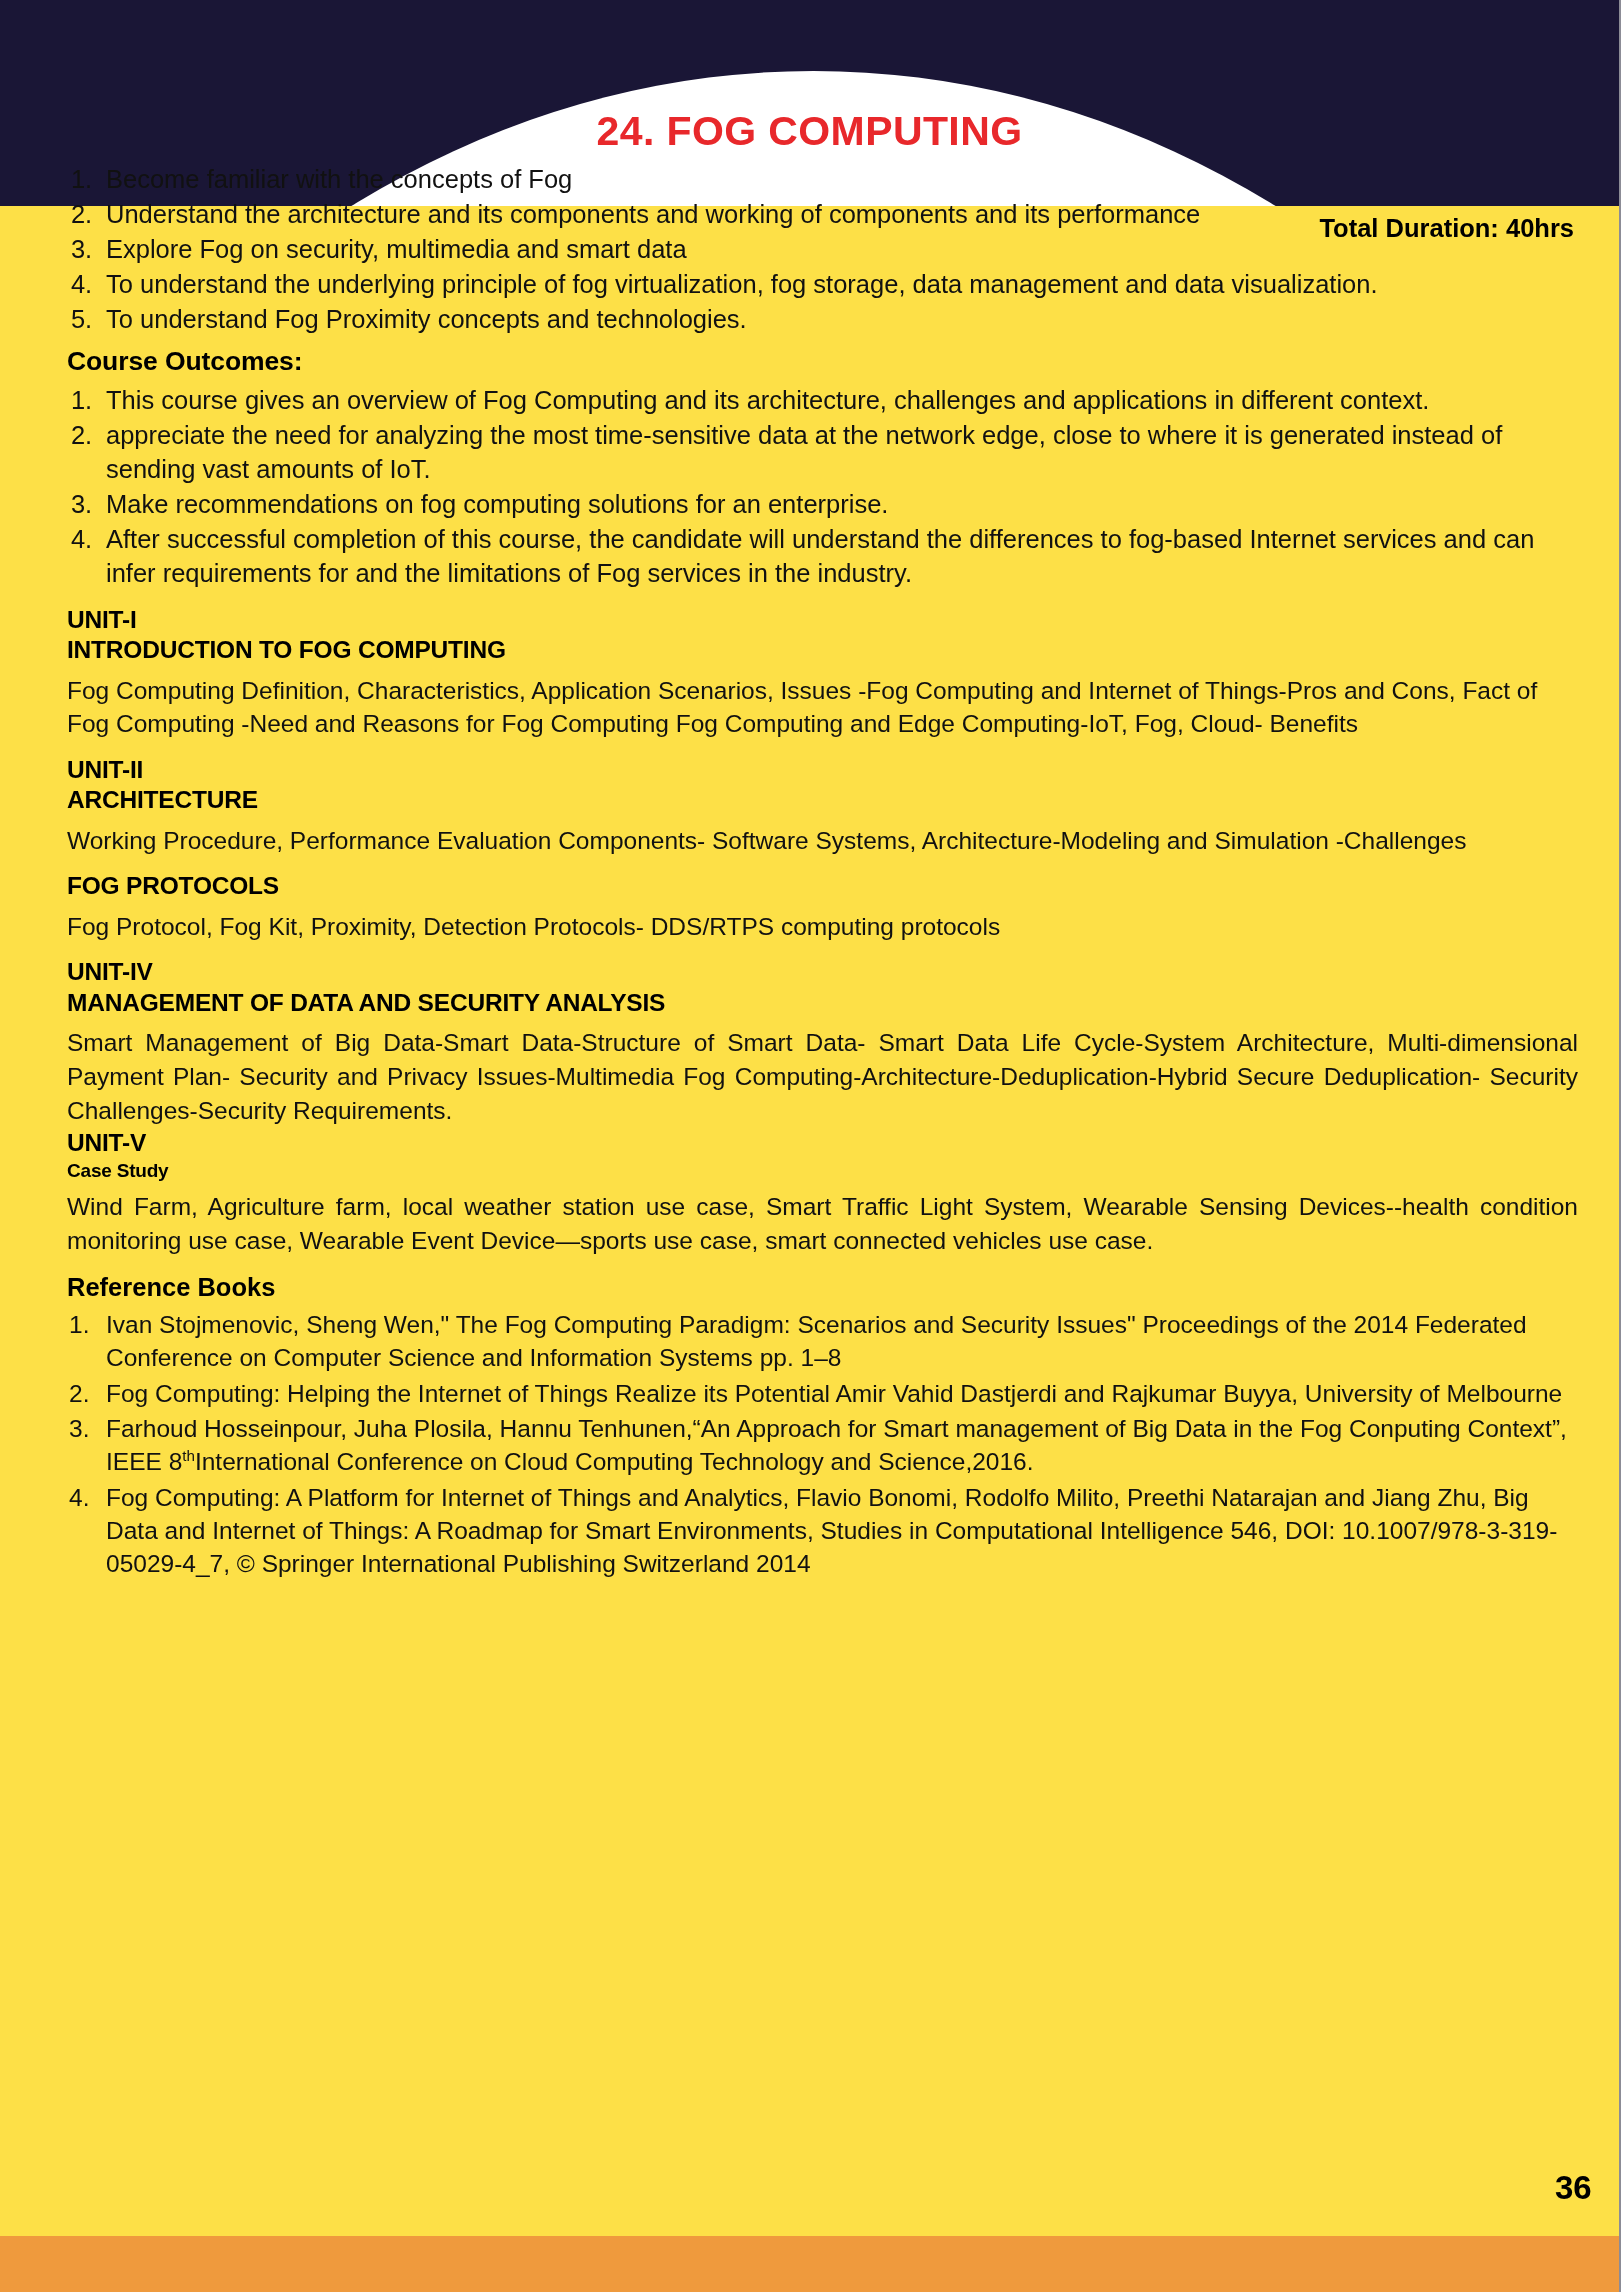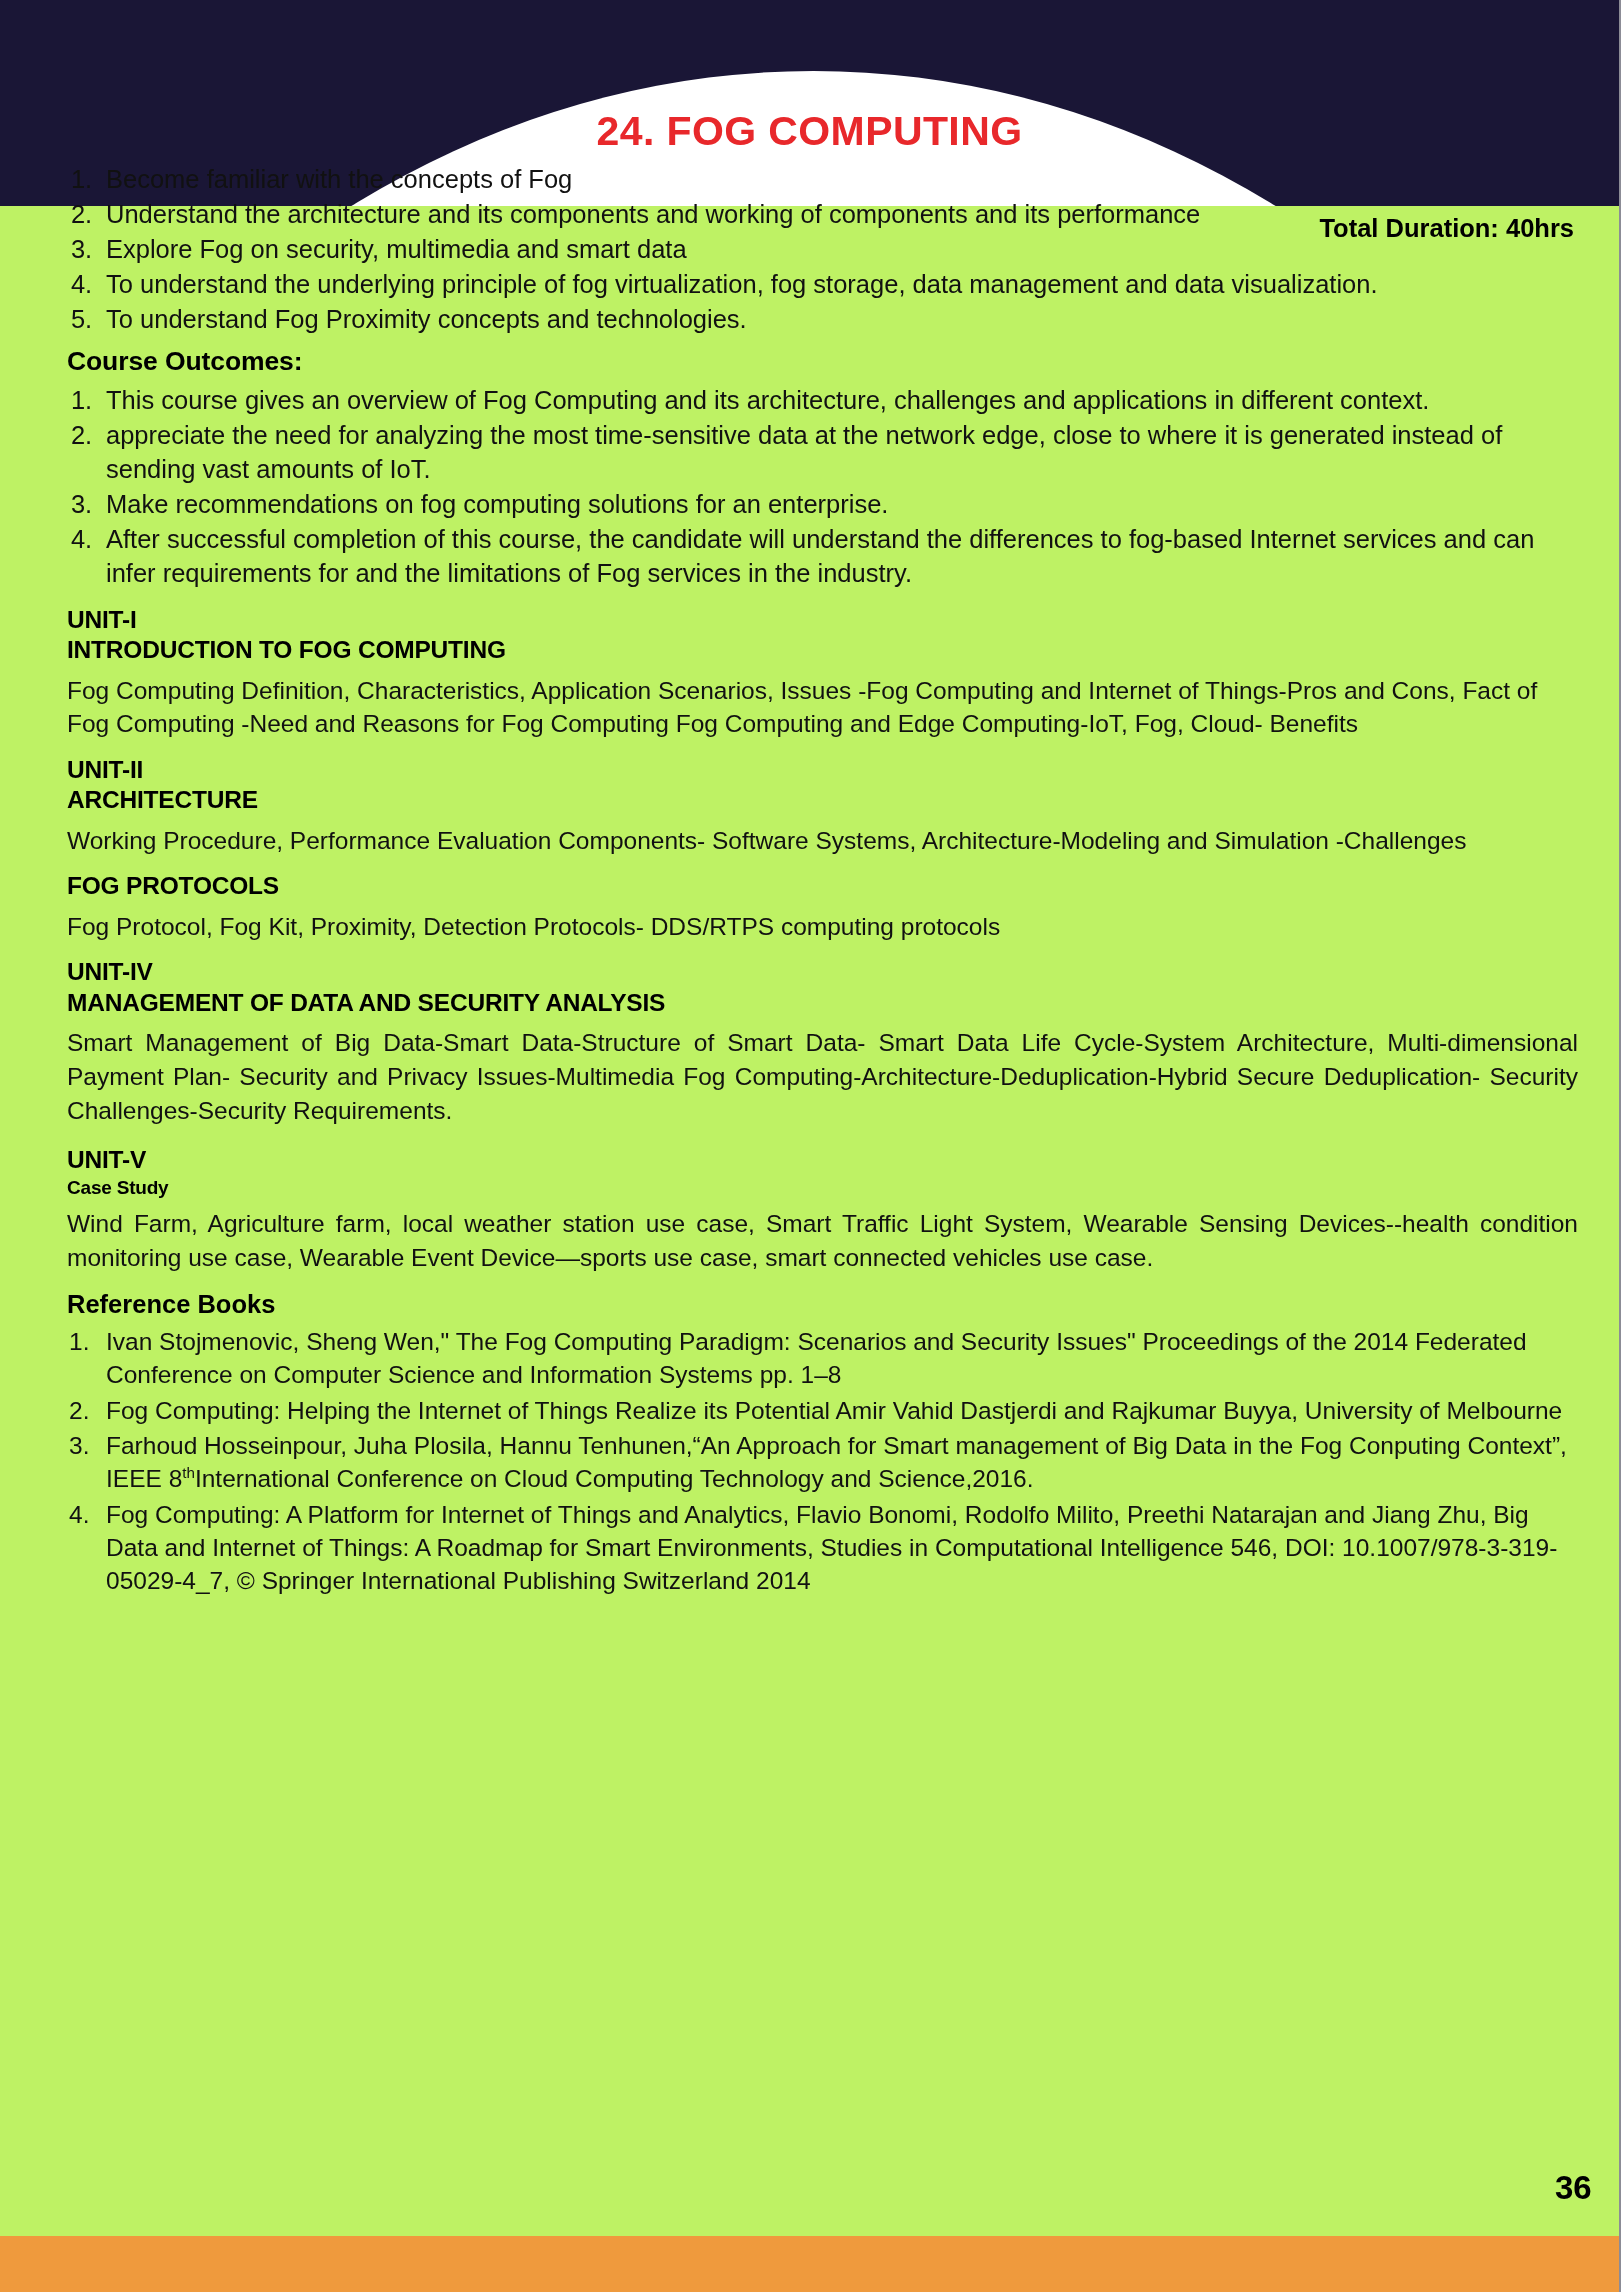--- a/index.html
+++ b/index.html
@@ -7,21 +7,21 @@
     padding: 0;
     background: #ffffff;
   }
   body {
     font-family: "Liberation Sans", sans-serif;
   }
   .page {
     position: relative;
     width: 1621px;
     height: 2293px;
-    background: #bef264;
+    background: #fde047;
     overflow: hidden;
     box-sizing: border-box;
     border-right: 2.9px solid #8c8c96;
   }
 
   
   .header-band {
     position: absolute;
     left: 0; top: 0;
     width: 1621px;
@@ -213,21 +213,21 @@
       <div class="unit-name">FOG PROTOCOLS</div>
       <div class="unit-body">Fog Protocol, Fog Kit, Proximity, Detection Protocols- DDS/RTPS computing protocols</div>
     </div>
 
     <div class="unit-block">
       <div class="unit-label">UNIT-IV</div>
       <div class="unit-name">MANAGEMENT OF DATA AND SECURITY ANALYSIS</div>
       <div class="unit-body justify">Smart Management of Big Data-Smart Data-Structure of Smart Data- Smart Data Life Cycle-System Architecture, Multi-dimensional Payment Plan- Security and Privacy Issues-Multimedia Fog Computing-Architecture-Deduplication-Hybrid Secure Deduplication- Security Challenges-Security Requirements.</div>
     </div>
 
-    <div class="unit-block" style="margin-top:18px">
+    <div class="unit-block" style="margin-top:1px">
       <div class="unit-label">UNIT-V</div>
       <div class="unit-name mixed">Case Study</div>
       <div class="unit-body justify">Wind Farm, Agriculture farm, local weather station use case, Smart Traffic Light System, Wearable Sensing Devices--health condition monitoring use case, Wearable Event Device—sports use case, smart connected vehicles use case.</div>
     </div>
 
     <div class="ref-head">Reference Books</div>
     <ol class="reflist">
       <li><span class="num">1.</span><span>Ivan Stojmenovic, Sheng Wen," The Fog Computing Paradigm: Scenarios and Security Issues" Proceedings of the 2014 Federated Conference on Computer Science and Information Systems pp. 1–8</span></li>
       <li><span class="num">2.</span><span>Fog Computing: Helping the Internet of Things Realize its Potential Amir Vahid Dastjerdi and Rajkumar Buyya, University of Melbourne</span></li>
       <li><span class="num">3.</span><span>Farhoud Hosseinpour, Juha Plosila, Hannu Tenhunen,“An Approach for Smart management of Big Data in the Fog Conputing Context”, IEEE 8</span><sup>th</sup><span>International Conference on Cloud Computing Technology and Science,2016.</span></li>

